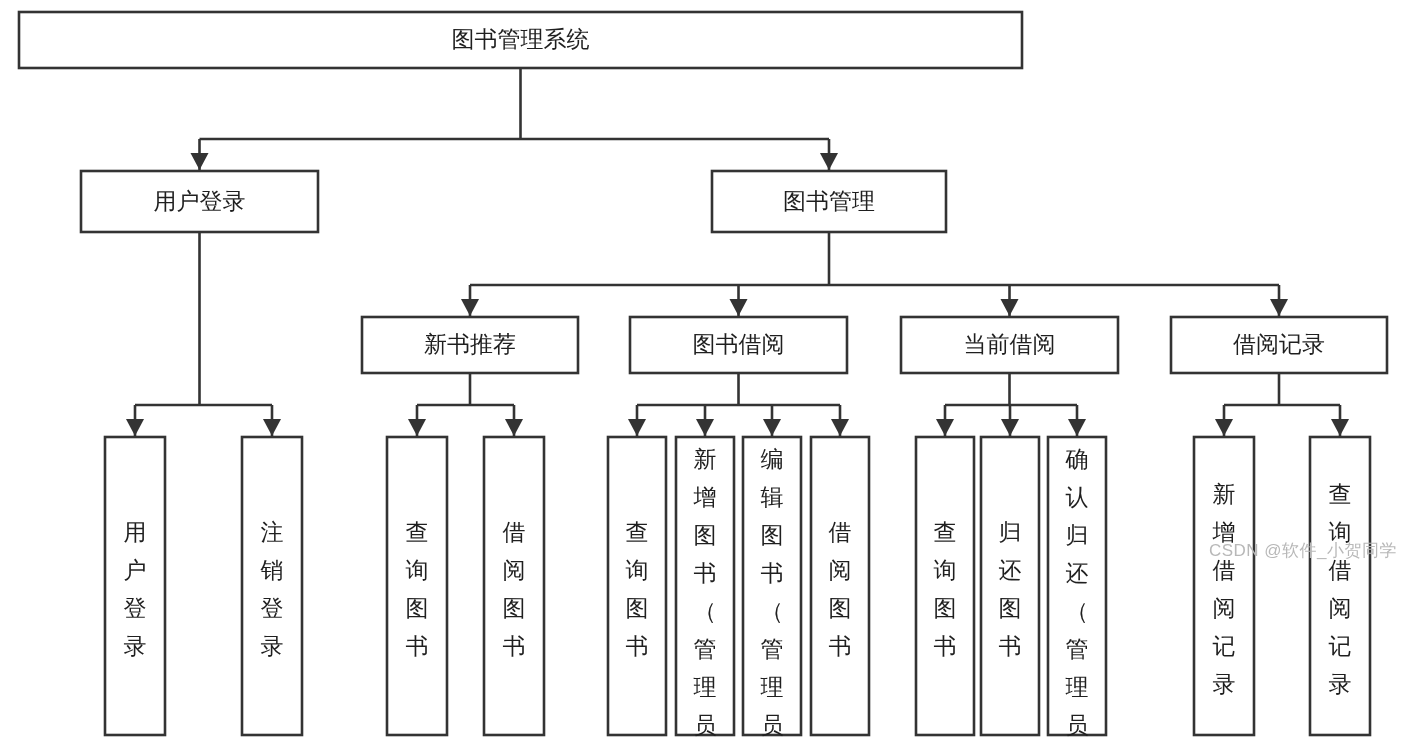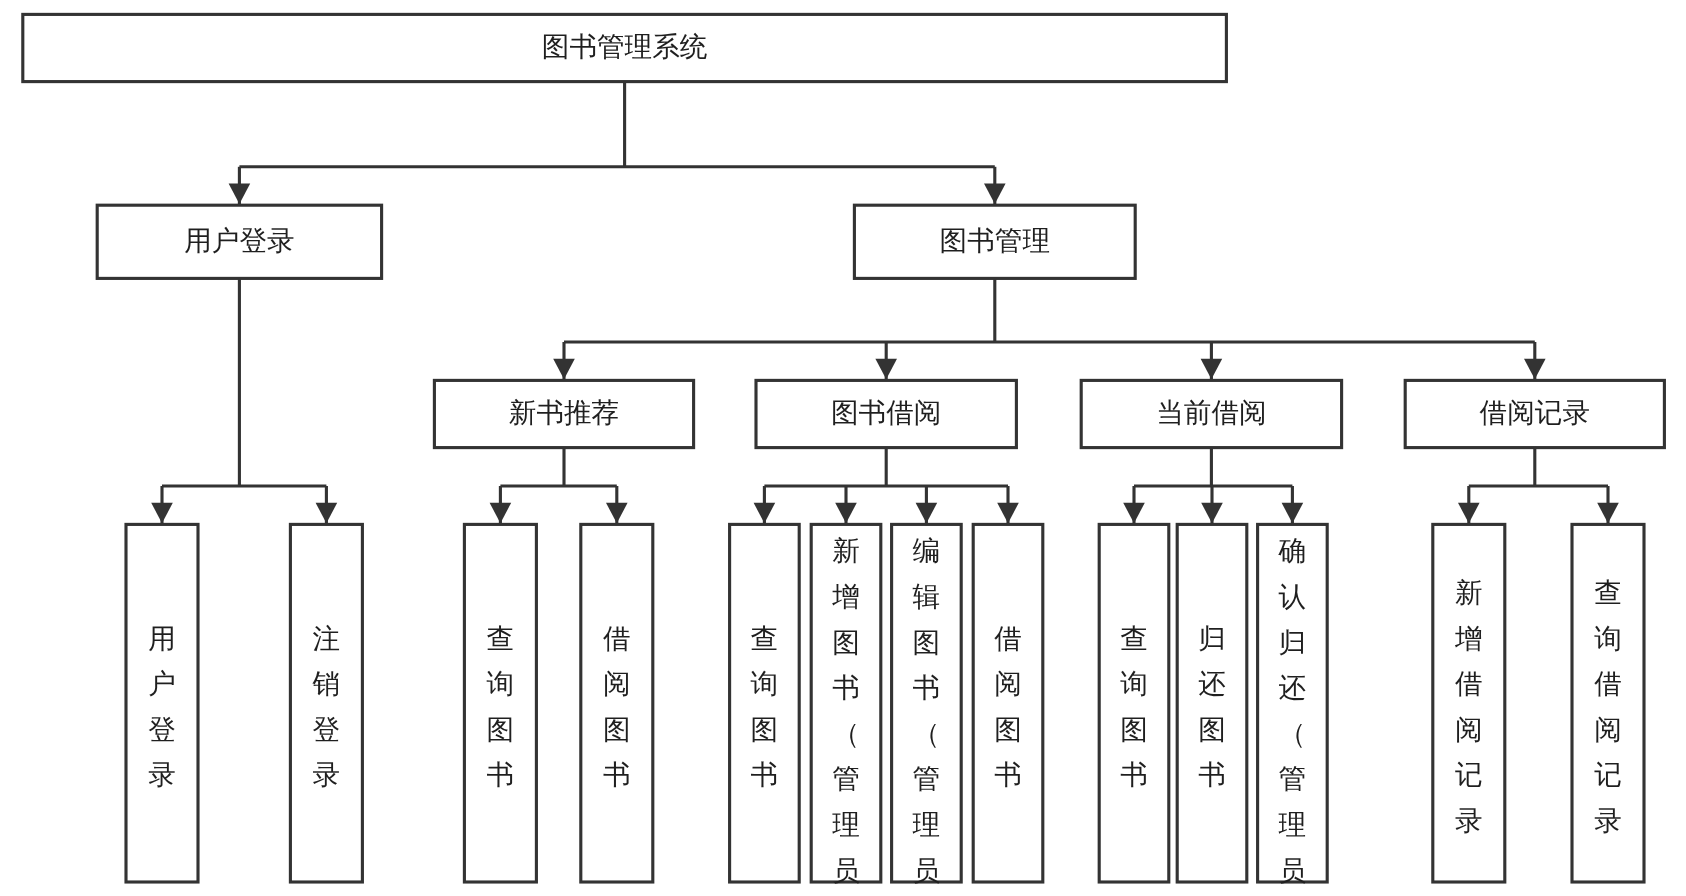--- a/index.html
+++ b/index.html
@@ -217,13 +217,14 @@
         <g>
           <rect x="1194" y="437" width="60" height="298" class="node-box"></rect>
           <text x="1224" class="node-label-v" y="501.64"><tspan x="1224" dy="0">新</tspan><tspan x="1224" dy="38">增</tspan><tspan x="1224" dy="38">借</tspan><tspan x="1224" dy="38">阅</tspan><tspan x="1224" dy="38">记</tspan><tspan x="1224" dy="38">录</tspan></text>
         </g>
         <g>
           <rect x="1310" y="437" width="60" height="298" class="node-box"></rect>
           <text x="1340" class="node-label-v" y="501.64"><tspan x="1340" dy="0">查</tspan><tspan x="1340" dy="38">询</tspan><tspan x="1340" dy="38">借</tspan><tspan x="1340" dy="38">阅</tspan><tspan x="1340" dy="38">记</tspan><tspan x="1340" dy="38">录</tspan></text>
         </g>
       </g>
   </svg>
+  <div class="watermark">CSDN @软件_小贺同学</div>
 </div>
 
 </body></html>

